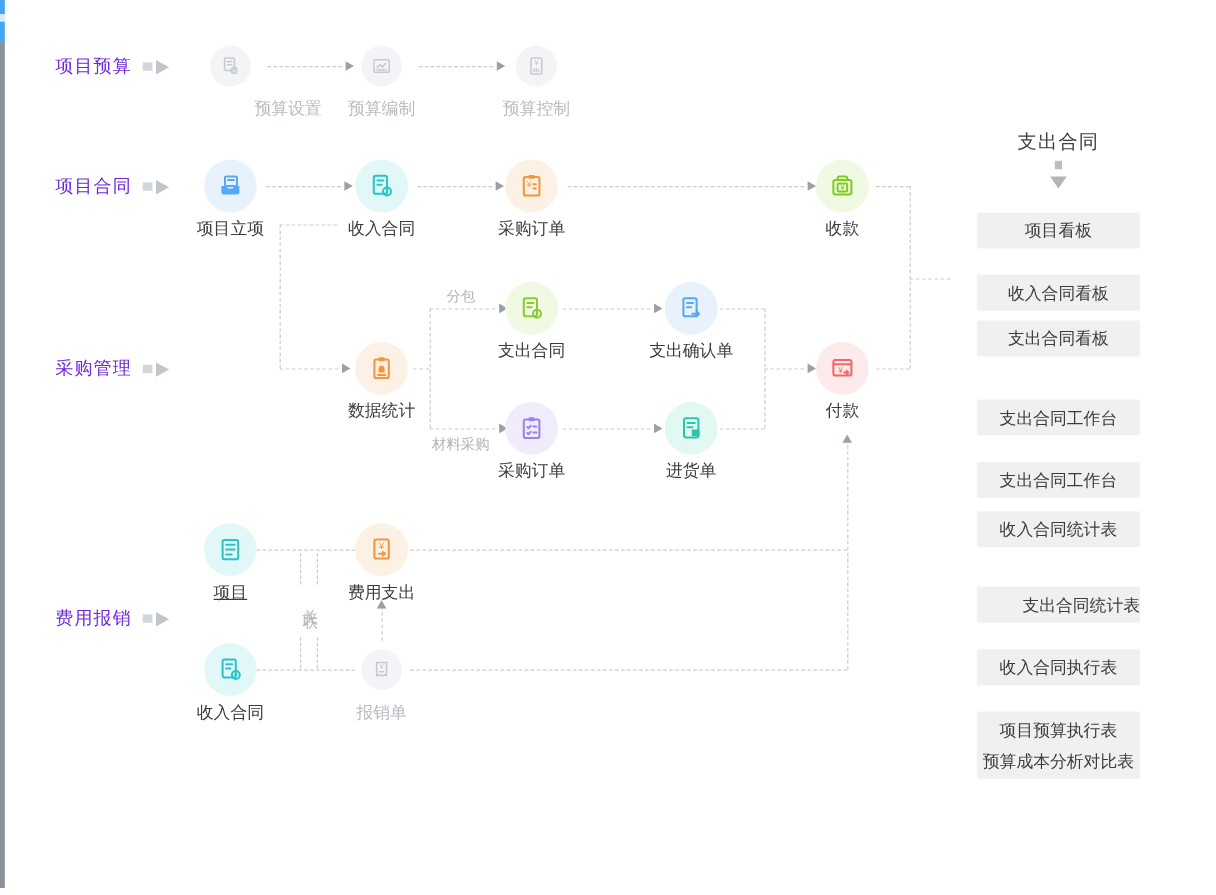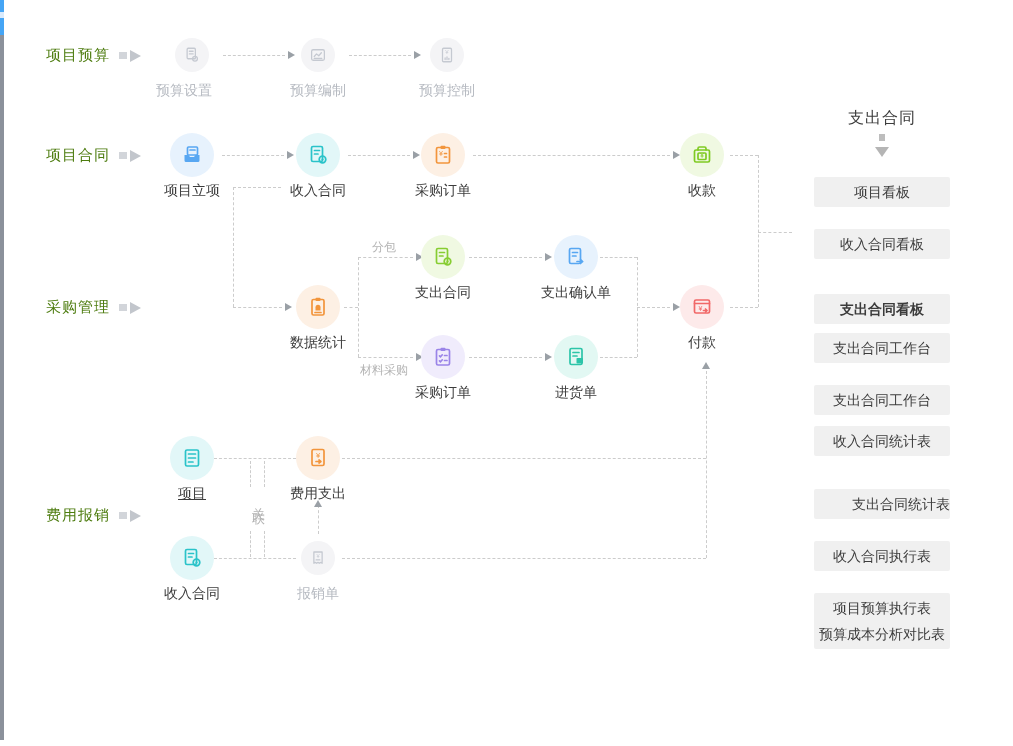--- a/index.html
+++ b/index.html
@@ -12,21 +12,21 @@
   .dash-v{position:absolute;width:0;border-left:1px dashed #cccccc;}
   .arr-r{position:absolute;width:0;height:0;border-top:4px solid transparent;
          border-bottom:4px solid transparent;border-left:7px solid #9aa0a6;}
   .arr-u{position:absolute;width:0;height:0;border-left:4px solid transparent;
          border-right:4px solid transparent;border-bottom:7px solid #9aa0a6;}
   
   .node-circle{position:absolute;border-radius:50%;display:flex;align-items:center;justify-content:center;}
   .node-label{position:absolute;width:120px;text-align:center;font-size:14px;color:#3c3c3c;}
   .node-label.muted{color:#b6bac1;}
   
-  .row-label{position:absolute;left:28px;width:82px;text-align:right;font-size:15px;color:#4d7c0f;letter-spacing:1px;}
+  .row-label{position:absolute;left:28px;width:82px;text-align:right;font-size:15px;color:#6d28d9;letter-spacing:1px;}
   .mk-sq{position:absolute;width:8px;height:7px;background:#d2d5da;}
   .mk-tri{position:absolute;width:0;height:0;border-left:11px solid #c2c6cc;
           border-top:6px solid transparent;border-bottom:6px solid transparent;}
   
   .edge-label{position:absolute;font-size:12px;color:#b3b3b3;text-align:center;}
   .edge-label.vert{writing-mode:vertical-rl;font-size:13px;letter-spacing:4px;}
   
   .stats-title{position:absolute;left:822px;top:108px;width:120px;text-align:center;
                font-size:16px;color:#3d3d3d;letter-spacing:1px;}
   .stats-sq{position:absolute;left:879px;top:134px;width:6px;height:7px;background:#bdbdbd;}
@@ -111,21 +111,21 @@
   <div id="nodes">
       <div class="node-circle" style="left: 175px; top: 38px; width: 34px; height: 34px; background: rgb(244, 244, 246); color: rgb(197, 201, 209);">
         <svg viewBox="0 0 24 24" width="18" height="18" fill="none" stroke="currentColor" stroke-width="1.7" stroke-linecap="round" stroke-linejoin="round">
           <rect x="5.5" y="3" width="11" height="14" rx="1.5"></rect>
           <line x1="8.5" y1="7" x2="13.5" y2="7"></line>
           <line x1="8.5" y1="10.5" x2="13.5" y2="10.5"></line>
           <circle cx="16" cy="17" r="3.2"></circle>
           <circle cx="16" cy="17" r="1" fill="currentColor" stroke="none"></circle>
         </svg>
       </div>
-      <div class="node-label muted" style="left: 124px; top: 82px;">预算设置</div>
+      <div class="node-label muted" style="left: 148px; top: 82px; text-align: right;">预算设置</div>
       <div class="node-circle" style="left: 301px; top: 38px; width: 34px; height: 34px; background: rgb(244, 244, 246); color: rgb(197, 201, 209);">
         <svg viewBox="0 0 24 24" width="18" height="18" fill="none" stroke="currentColor" stroke-width="1.7" stroke-linecap="round" stroke-linejoin="round">
           <rect x="3.5" y="5" width="17" height="14" rx="2"></rect>
           <polyline points="7,14 10,10.5 13,13 16.5,9"></polyline>
           <line x1="7" y1="16.5" x2="17" y2="16.5"></line>
         </svg>
       </div>
       <div class="node-label muted" style="left: 258px; top: 82px;">预算编制</div>
       <div class="node-circle" style="left: 430px; top: 38px; width: 34px; height: 34px; background: rgb(244, 244, 246); color: rgb(197, 201, 209);">
         <svg viewBox="0 0 24 24" width="18" height="18" fill="none" stroke="currentColor" stroke-width="1.7" stroke-linecap="round" stroke-linejoin="round">
@@ -276,21 +276,21 @@
       <div class="edge-label vert" style="left: 249px; top: 497px;">关联</div>
     </div>
 
   <div>
     <div class="stats-title">支出合同</div>
     <div class="stats-sq"></div>
     <div class="stats-tri"></div>
     <div id="stats-items">
         <div class="stat-btn" style="top: 177px;">项目看板</div>
         <div class="stat-btn" style="top: 229px;">收入合同看板</div>
-        <div class="stat-btn" style="top: 294px; font-weight: bold;">支出合同看板</div>
+        <div class="stat-btn" style="top: 267px;">支出合同看板</div>
         <div class="stat-btn" style="top: 333px;">支出合同工作台</div>
         <div class="stat-btn" style="top: 385px;">支出合同工作台</div>
         <div class="stat-btn" style="top: 426px;">收入合同统计表</div>
         <div class="stat-btn" style="top: 489px; text-align: right;">支出合同统计表</div>
         <div class="stat-btn" style="top: 541px;">收入合同执行表</div>
         <div class="stat-btn" style="top: 593px;">项目预算执行表</div>
         <div class="stat-btn" style="top: 607px; margin-top: 12px;">预算成本分析对比表</div>
       </div>
   </div>
 </div>

